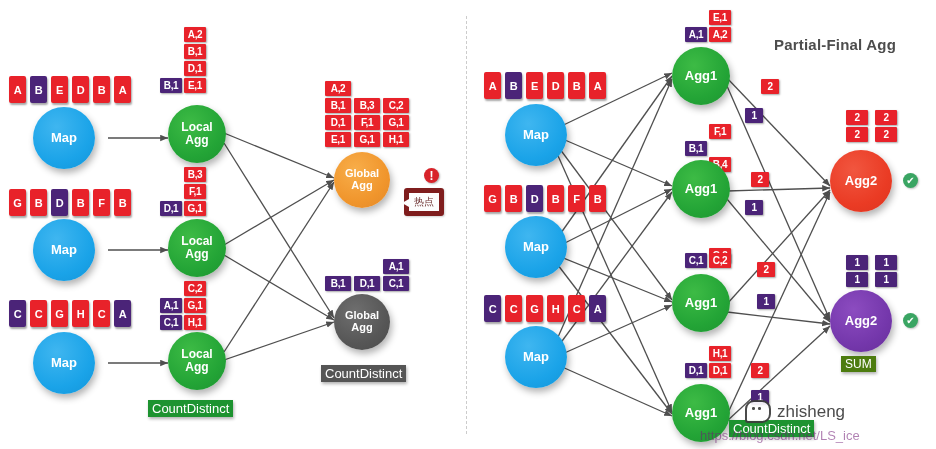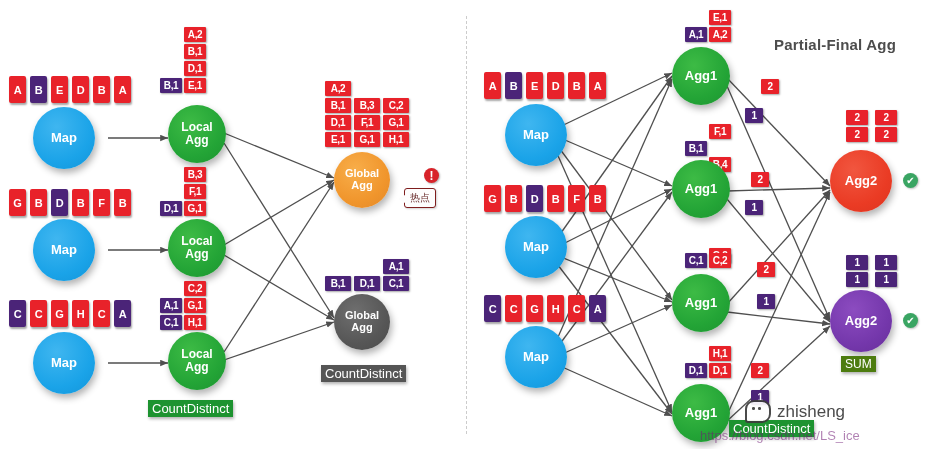--- a/index.html
+++ b/index.html
@@ -73,21 +73,21 @@
   .tag.sum{background:#4d7c0f;font-size:12px;}
 
   
   .warn{
     position:absolute;width:15px;height:15px;border-radius:50%;
     background:#d8232a;color:#fff;font-size:12px;font-weight:bold;
     display:flex;align-items:center;justify-content:center;line-height:1;
     box-shadow:1px 1px 2px rgba(0,0,0,.3);
   }
   .bubble{
-    position:absolute;background:#fdfdfd;border:1px solid #7f1d1d;border-radius:3px;
+    position:absolute;background:#fdfdfd;border:5px solid #7f1d1d;border-radius:3px;
     color:#6b2f2f;font-size:10px;padding:2px 5px;white-space:nowrap;
     box-shadow:1px 1px 2px rgba(0,0,0,.18);
   }
   .bubble:after{
     content:"";position:absolute;left:-7px;top:6px;
     border-top:4px solid transparent;border-bottom:4px solid transparent;
     border-right:7px solid #fdfdfd;
   }
 
   

